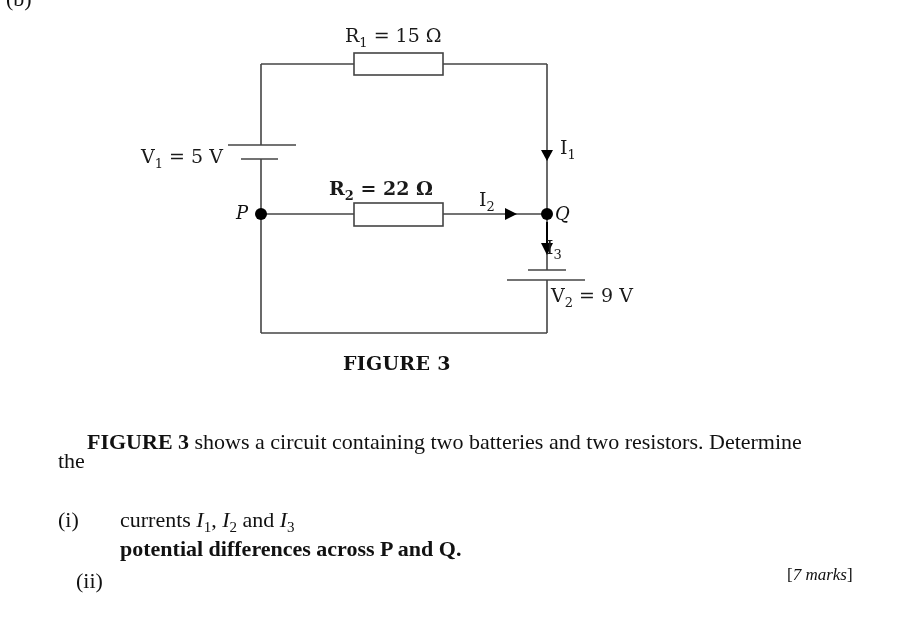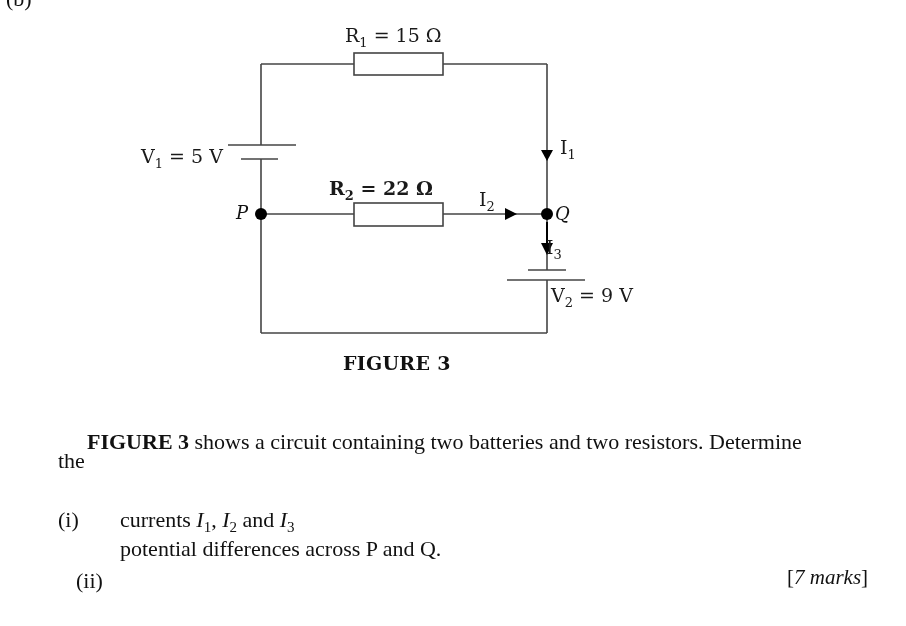--- a/index.html
+++ b/index.html
@@ -5,21 +5,21 @@
   html, body { margin:0; padding:0; background:#ffffff; }
   body { width:906px; height:626px; position:relative; overflow:hidden; font-family:"Liberation Serif", serif; color:#111; }
   .abs { position:absolute; white-space:nowrap; }
   .label { font-family:"DejaVu Serif", "Liberation Serif", serif; font-size:19px; color:#1a1a1a; }
   .label sub { font-size:13px; }
   .node-label { font-family:"DejaVu Serif", serif; font-style:italic; font-size:18px; }
   .caption { font-family:"DejaVu Serif", serif; font-weight:bold; font-size:19px; letter-spacing:0.3px; }
   .para { font-size:22px; line-height:28px; }
   .para b { font-weight:bold; }
   .item { font-size:22px; }
-  .marks { font-size:21px; }
+  .marks { font-size:17px; }
   svg { position:absolute; left:0; top:0; }
 </style>
 </head>
 <body>
 
 <div class="abs" style="left:6px; top:-14px; font-size:22px;">(b)</div>
 
 <svg width="906" height="626">
   <g stroke="#444" stroke-width="1.6" fill="none">
 
@@ -93,15 +93,15 @@
   <b>FIGURE 3</b><span> shows a circuit containing two batteries and two resistors. Determine</span>
 </div>
 <div class="abs para" style="left:58px; top:447px;">the</div>
 
 <div class="abs item" style="left:58px; top:507px;">(i)</div>
 <div class="abs item" style="left:120px; top:507px;text-align:center;">
   <span>currents </span><i>I</i><sub style="font-size:15px">1</sub>, <i>I</i><sub style="font-size:15px">2</sub> and <i>I</i><sub style="font-size:15px">3</sub>
 </div>
 
 <div class="abs item" style="left:76px; top:536px;margin-top:32px;">(ii)</div>
-<div class="abs item" style="left:120px; top:536px;">potential differences across P and Q.</div>
+<div class="abs item" style="left:120px; top:536px;font-weight:bold;">potential differences across P and Q.</div>
 
 <div class="abs marks" style="left:787px; top:565px;">[<i>7</i> <i>marks</i>]</div>
 
 </body></html>

